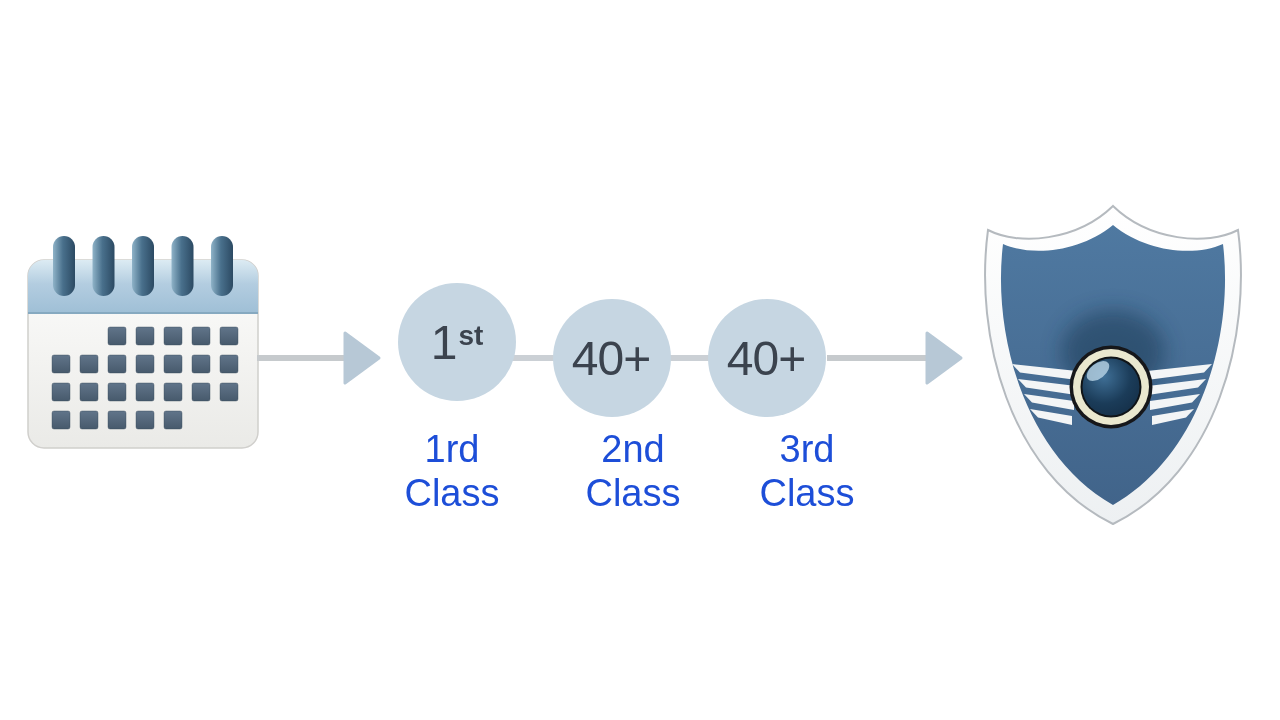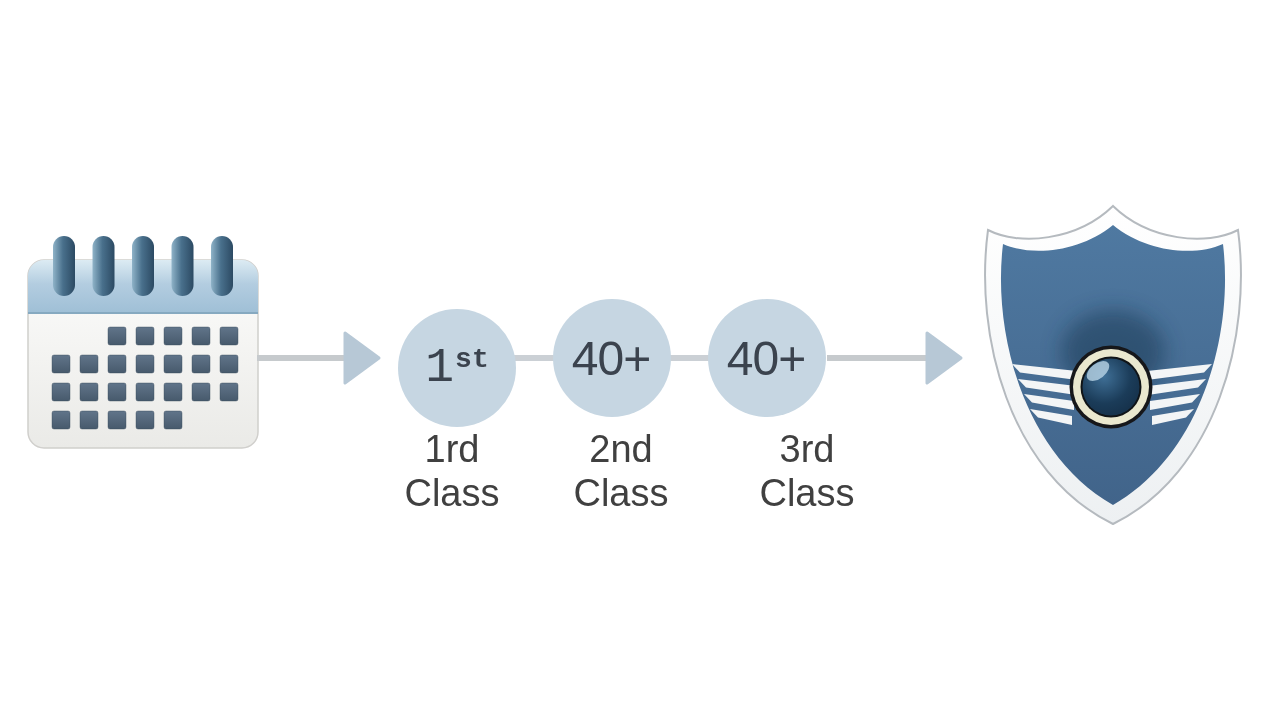--- a/index.html
+++ b/index.html
@@ -16,36 +16,36 @@
     color: #3b434e;
     display: flex; align-items: center; justify-content: center;
     font-size: 48px;
     letter-spacing: -1px;
   }
   .step-circle .sup {
     position: relative; top: -14px;
     font-size: 28px; font-weight: 700;
     letter-spacing: 0; margin-left: 2px;
   }
-  .circle-1 { left: 398px; top: 309px; font-family: Liberation Mono, monospace; }
+  .circle-1 { left: 398px; top: 283px; }
   .circle-2 { left: 553px; top: 299px; }
   .circle-3 { left: 708px; top: 299px; }
 
   .caption {
     position: absolute;
     top: 427px;
     width: 200px;
     text-align: center;
     font-size: 38px;
     line-height: 44px;
-    color: #404040;
+    color: #1d4ed8;
     white-space: pre-line;
   }
   .caption-1 { left: 352px; }
-  .caption-2 { left: 521px; }
+  .caption-2 { left: 533px; }
   .caption-3 { left: 707px; }
 </style>
 </head>
 <body>
 
 <div class="canvas">
 
   <svg class="scene" viewBox="0 0 1280 720" aria-hidden="true">
     <defs>
       <linearGradient id="gBody" x1="0" y1="0" x2="0" y2="1">

